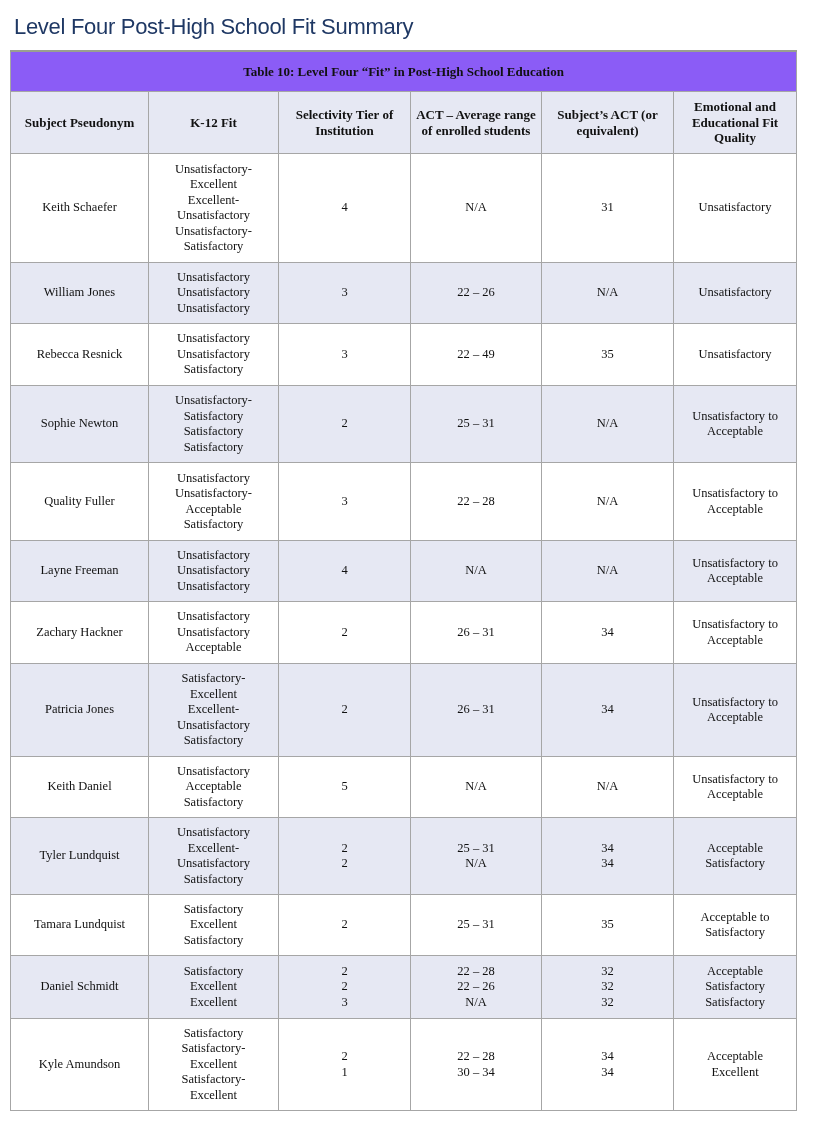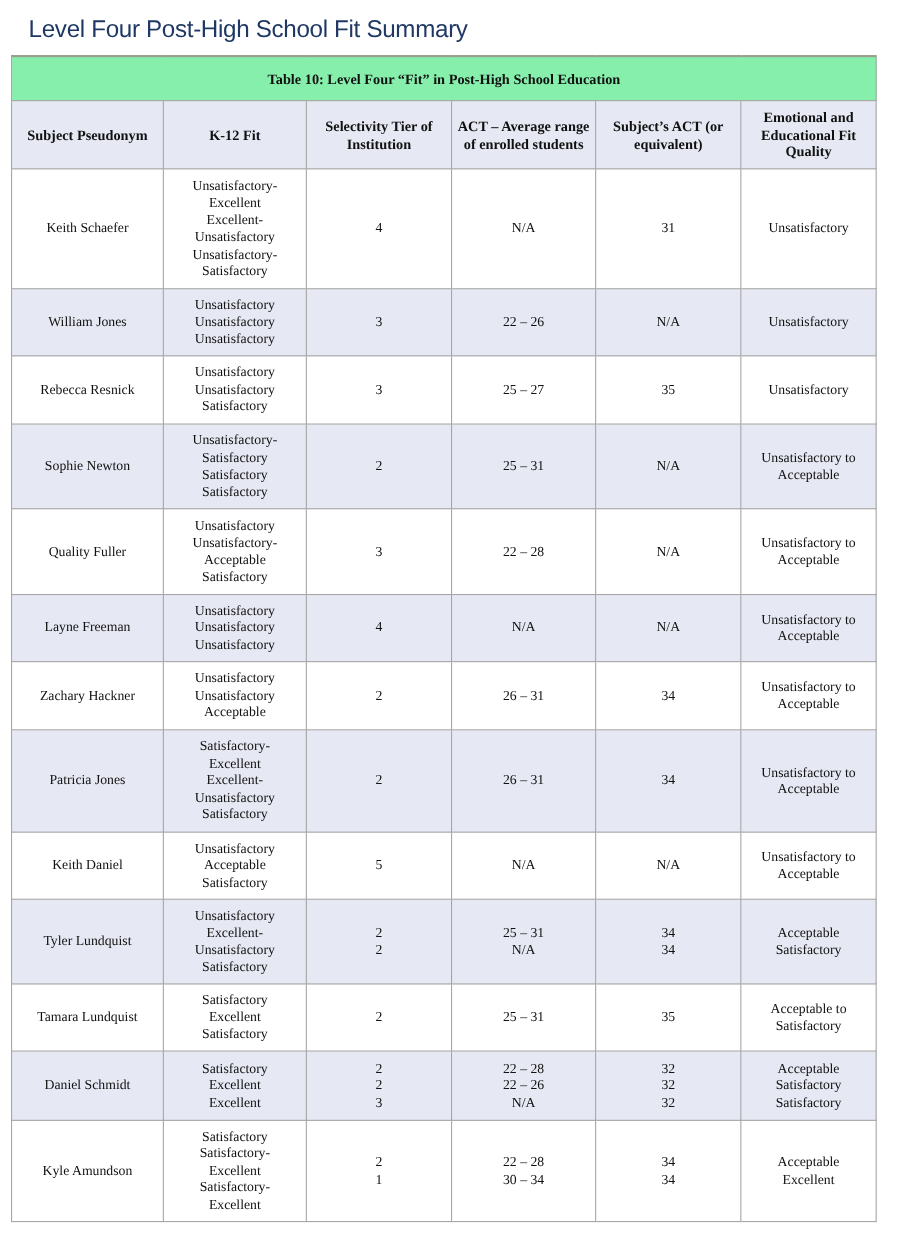--- a/index.html
+++ b/index.html
@@ -1,33 +1,33 @@
 <!DOCTYPE html>
 <html><head>
 <meta charset="utf-8">
 <style>
   html, body { margin: 0; padding: 0; background: #ffffff; }
   body { width: 815px; height: 1129px; position: relative; overflow: hidden; }
   .page-title {
-    position: absolute; left: 26px; top: 14px;
+    position: absolute; left: 14px; top: 14px;
     font-family: "Liberation Sans", "DejaVu Sans", sans-serif;
     font-size: 22px; color: #1f3864; letter-spacing: -0.3px;
   }
   table.fit {
     position: absolute; left: 10px; top: 50px;
     width: 786px; border-collapse: collapse; table-layout: fixed;
     font-family: "Liberation Serif", "DejaVu Serif", serif;
     font-size: 12.5px; color: #111;
   }
   table.fit td, table.fit th {
     border: 1.5px solid #a6a6a6; text-align: center; vertical-align: middle;
     padding: 0 4px; line-height: 15.5px;
   }
   table.fit tr.caption-row th {
-    background: #86efac; height: 39px; font-weight: bold; font-size: 13px;
+    background: #8b5cf6; height: 39px; font-weight: bold; font-size: 13px;
     border-top: 2px solid #9aa08f;
   }
   table.fit tr.header-row th {
     background: #e6e8f3; height: 61px; font-weight: bold; font-size: 13px;
   }
   table.fit tr.alt td { background: #e6e8f3; }
   table.fit tr.plain td { background: #ffffff; }
   .lines span { display: block; }
 </style>
 </head>
@@ -105,21 +105,21 @@
         <td>Rebecca Resnick</td>
         <td class="lines">
           <span>Unsatisfactory</span>
           <span>Unsatisfactory</span>
           <span>Satisfactory</span>
         </td>
         <td class="lines">
           <span>3</span>
         </td>
         <td class="lines">
-          <span>25 – 27</span>
+          <span>22 – 49</span>
         </td>
         <td class="lines">
           <span>35</span>
         </td>
         <td class="lines">
           <span>Unsatisfactory</span>
         </td>
       </tr>
       <tr class="alt" style="height: 77px;">
         <td>Sophie Newton</td>

